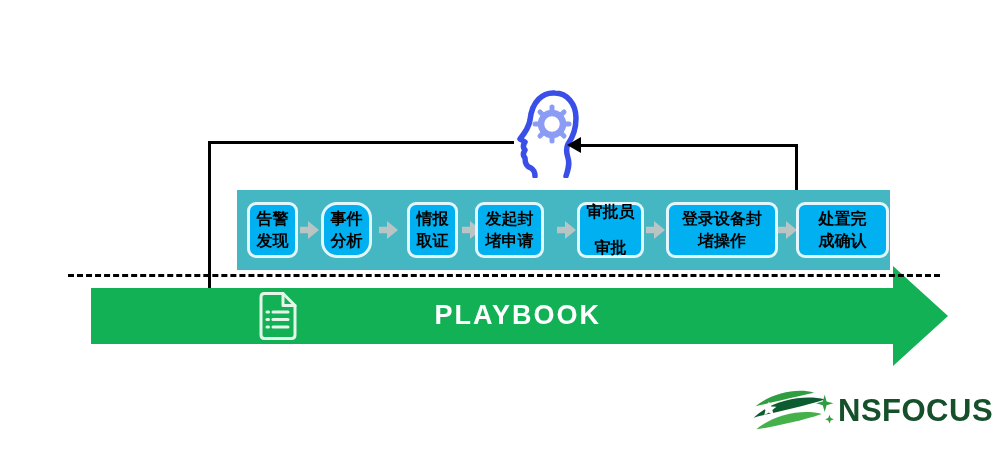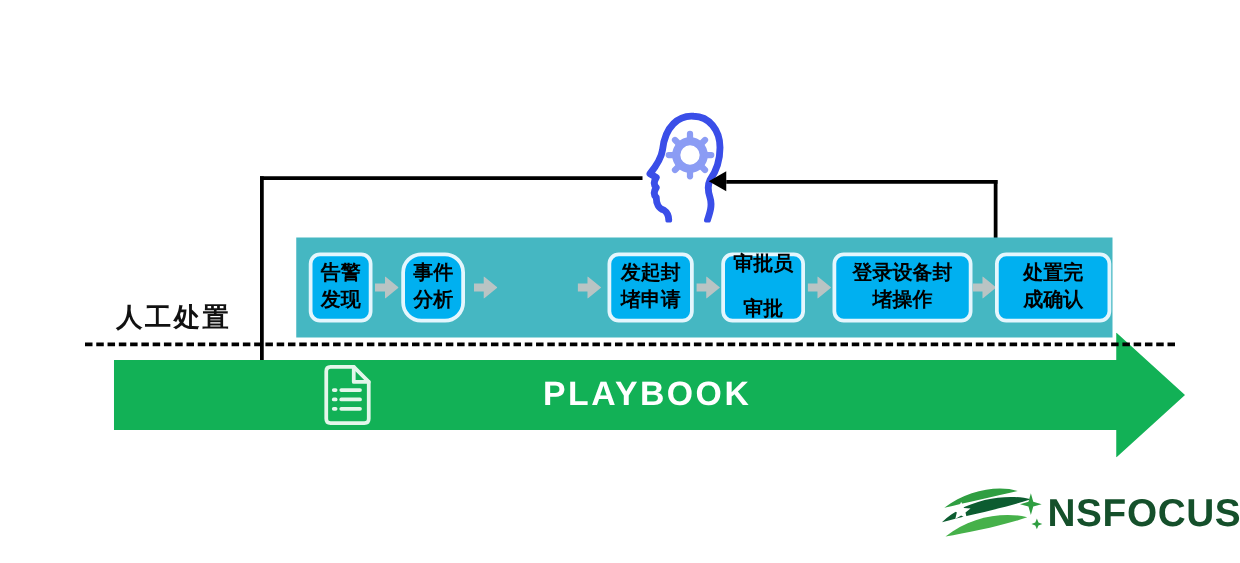--- a/index.html
+++ b/index.html
@@ -30,21 +30,21 @@
   }
   .step{
     position:absolute;top:12px;height:56px;background:#00b0f0;
     border:3px solid #e4f6fd;border-radius:9px;box-sizing:border-box;
     display:flex;flex-direction:column;align-items:center;justify-content:center;
     font-size:16px;font-weight:700;line-height:1.35;color:#000;text-align:center;
   }
   .step-1{left:10px;width:51px;}
   .step-2{left:84px;width:51px;border-radius:16px;}
   .step-3{left:170px;width:51px;}
-  .step-4{left:249px;width:69px;}
+  .step-4{left:238px;width:69px;}
   .step-5{left:340px;width:67px;gap:14px;}
   .step-6{left:429px;width:112px;}
   .step-7{left:559px;width:93px;}
   .step-arrow{
     position:absolute;top:31px;width:19px;height:18px;background:#b9c4c4;
     clip-path:polygon(0 32%,42% 32%,42% 0,100% 50%,42% 100%,42% 68%,0 68%);
   }
   .sa-1{left:63px;}  .sa-2{left:142px;} .sa-3{left:225px;}
   .sa-4{left:320px;} .sa-5{left:409px;} .sa-6{left:541px;}
   
@@ -109,20 +109,24 @@
     <div class="step step-1">
       <span>告警</span>
       <span>发现</span>
     </div>
     <div class="step-arrow sa-1"></div>
     <div class="step step-2">
       <span>事件</span>
       <span>分析</span>
     </div>
     <div class="step-arrow sa-2"></div>
+    <div class="step step-3">
+      <span>情报</span>
+      <span>取证</span>
+    </div>
     <div class="step-arrow sa-3"></div>
     <div class="step step-4">
       <span>发起封</span>
       <span>堵申请</span>
     </div>
     <div class="step-arrow sa-4"></div>
     <div class="step step-5">
       <span>审批员</span>
       <span>审批</span>
     </div>
@@ -131,21 +135,20 @@
       <span>登录设备封</span>
       <span>堵操作</span>
     </div>
     <div class="step-arrow sa-6"></div>
     <div class="step step-7">
       <span>处置完</span>
       <span>成确认</span>
     </div>
   </div>
 
-  <div class="manual-label">人工处置</div>
   <div class="dashed-line"></div>
 
   <div class="playbook-arrow"></div>
   <div class="playbook-label">PLAYBOOK</div>
 
   <svg class="doc-icon" viewBox="0 0 46 52">
     <g stroke="#e4f6ea" fill="none" stroke-linejoin="round" stroke-linecap="round">
       <path d="M7 7 Q7 3.5 10.5 3.5 L29 3.5 L41 15.5 L41 45 Q41 48.5 37.5 48.5 L10.5 48.5 Q7 48.5 7 45 Z" stroke-width="3"></path>
       <path d="M29 3.5 L29 15.5 L41 15.5" stroke-width="3"></path>
       <g stroke-width="3">

